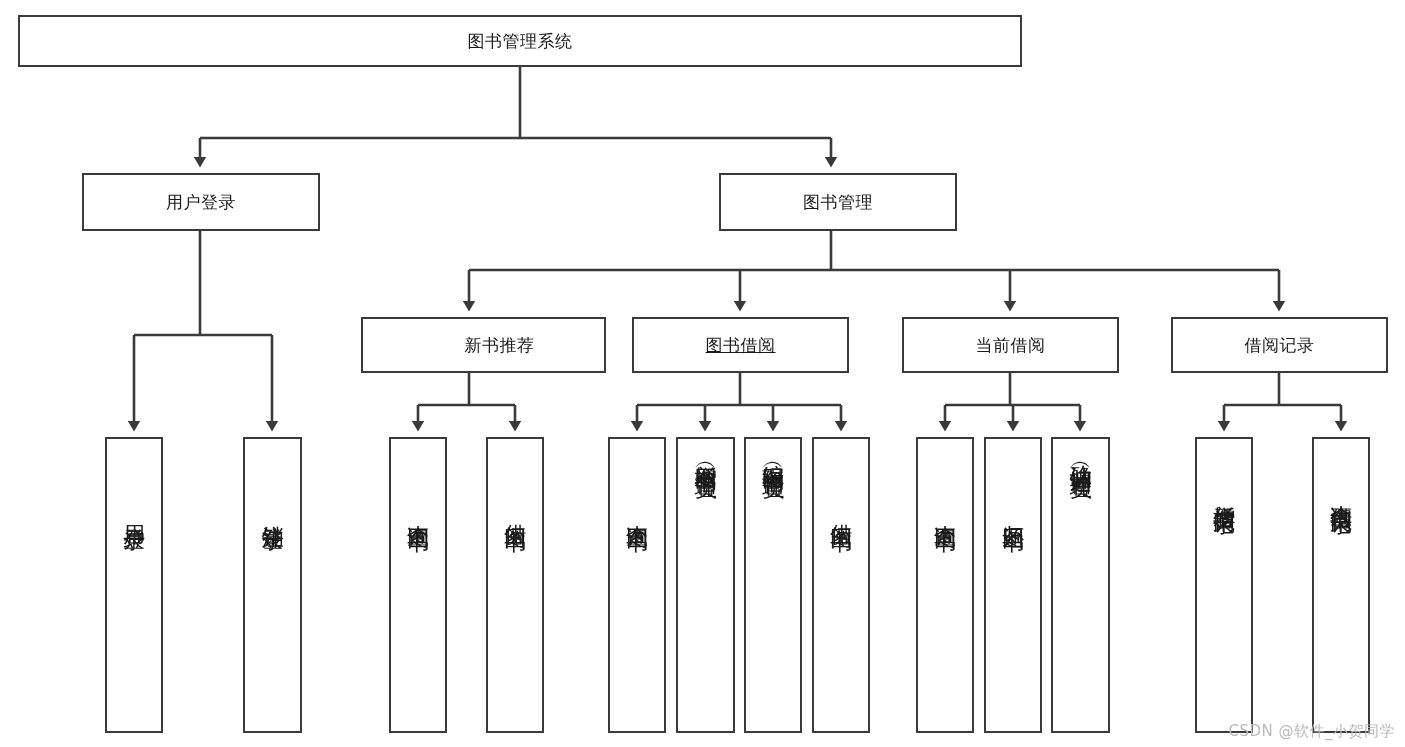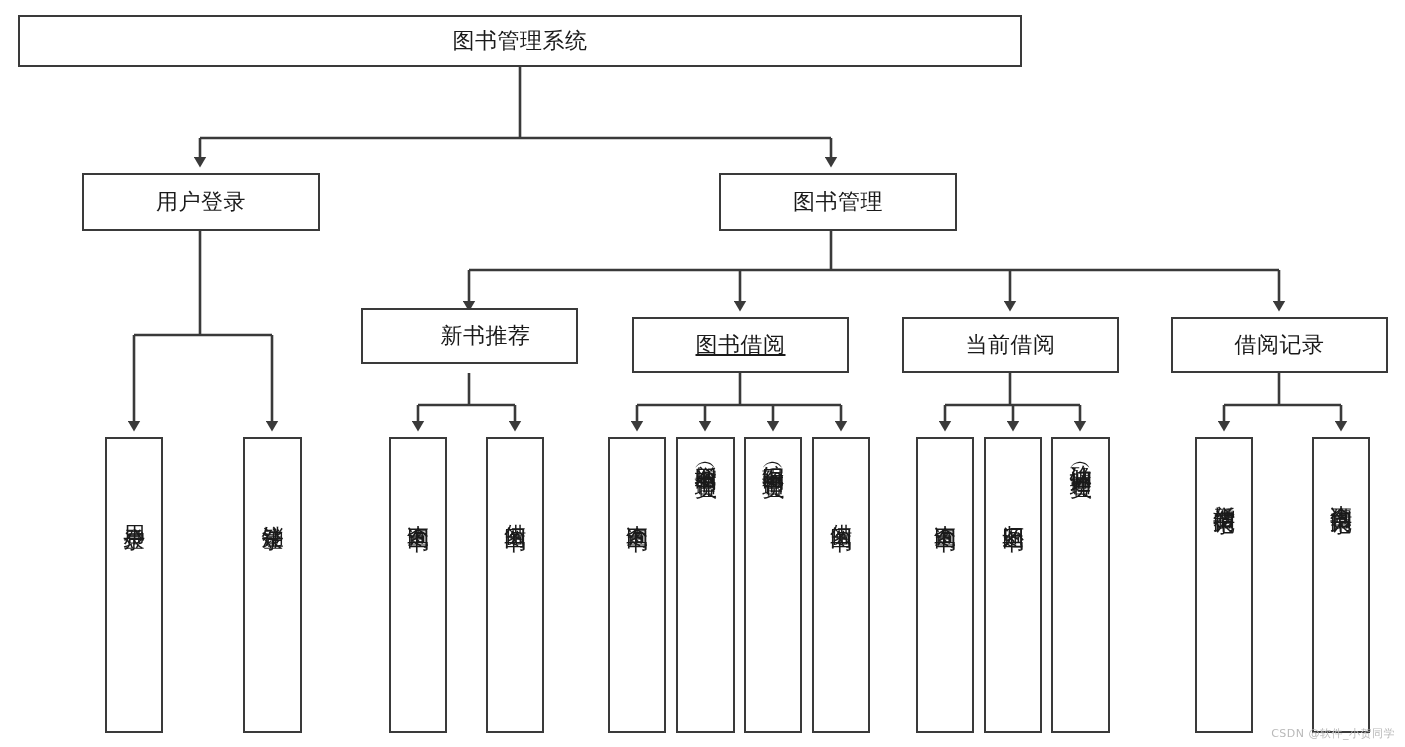--- a/index.html
+++ b/index.html
@@ -36,21 +36,21 @@
     z-index: 2;
   }
   .node .label {
     display: block;
     text-align: center;
     line-height: 1.18;
     letter-spacing: 0.5px;
   }
   .node.horiz .label {
     writing-mode: horizontal-tb;
-    font-size: 22px;
+    font-size: 17px;
   }
   .node.vert {
     align-items: flex-start;
     justify-content: center;
     padding-top: 8px;
   }
   .node.vert .label {
     writing-mode: vertical-rl;
     text-orientation: upright;
     font-size: 22px;
@@ -61,21 +61,21 @@
   .node.vert.mid .label {
     margin-top: 60px;
   }
   .node.vert.mid3 .label {
     margin-top: 40px;
   }
   #watermark {
     position: absolute;
     right: 10px;
     bottom: 6px;
-    font-size: 11px;
+    font-size: 15px;
     color: #b9b9b9;
     z-index: 5;
     white-space: nowrap;
     letter-spacing: 0.5px;
   }
 </style>
 </head>
 <body>
 
 <div id="canvas">
@@ -137,21 +137,21 @@
   </div>
 
   <div class="node horiz" style="left:82px; top:173px; width:238px; height:58px;">
     <span class="label">用户登录</span>
   </div>
 
   <div class="node horiz" style="left:719px; top:173px; width:238px; height:58px;">
     <span class="label">图书管理</span>
   </div>
 
-  <div class="node horiz" style="left:361px; top:308px; width:217px; height:56px;padding-left:32px;">
+  <div class="node horiz" style="left:361px; top:317px; width:245px; height:56px;padding-left:32px;">
     <span class="label">新书推荐</span>
   </div>
 
   <div class="node horiz" style="left:632px; top:317px; width:217px; height:56px;text-decoration:underline;">
     <span class="label">图书借阅</span>
   </div>
 
   <div class="node horiz" style="left:1171px; top:317px; width:217px; height:56px;">
     <span class="label">借阅记录</span>
   </div>

